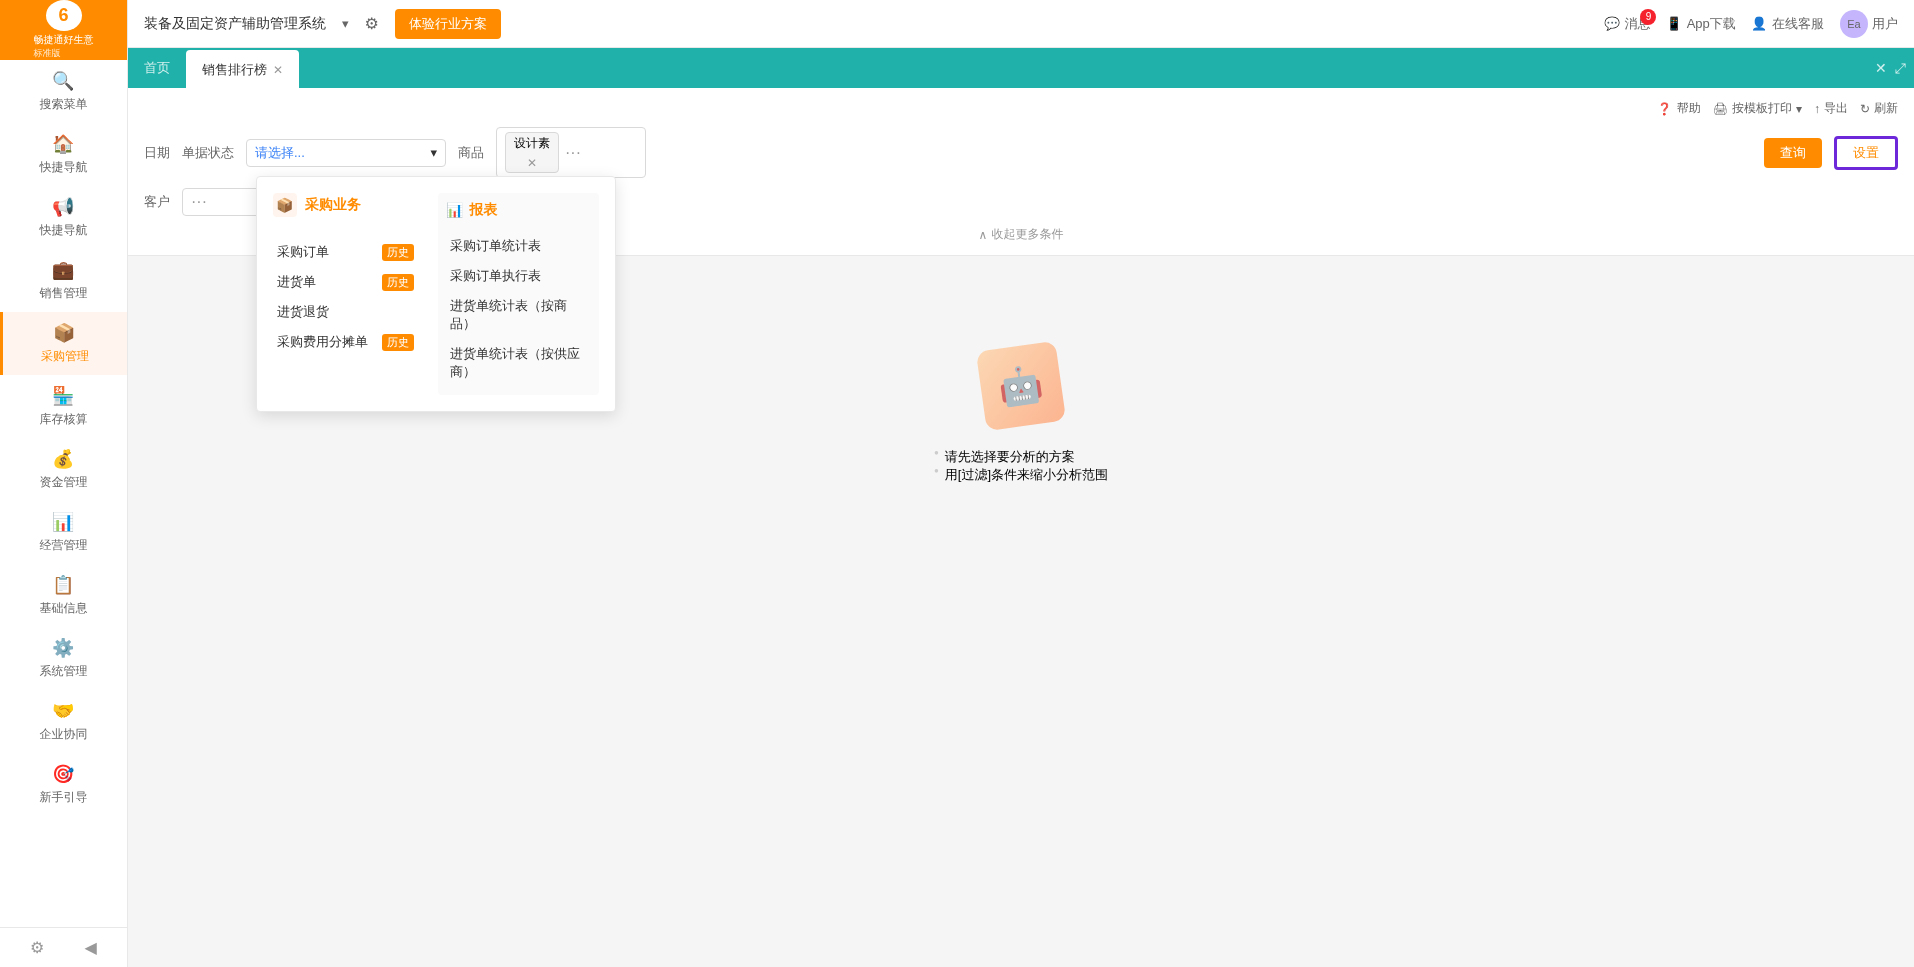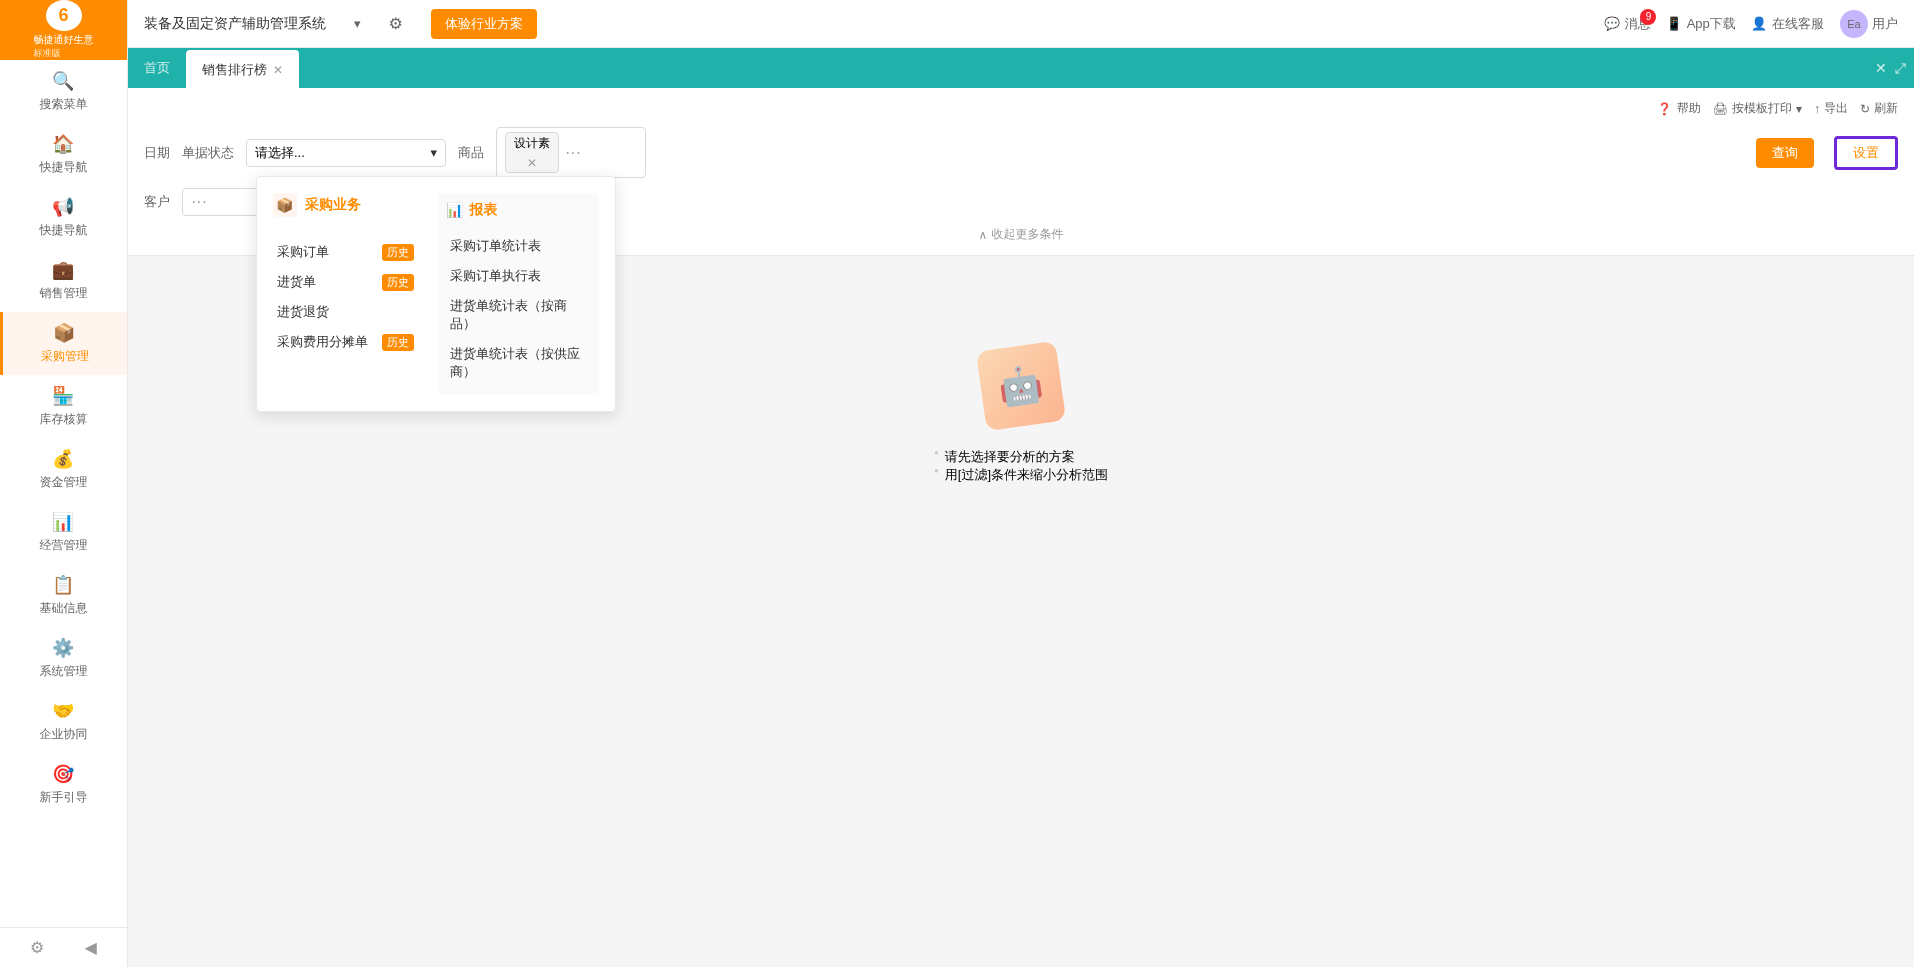--- a/index.html
+++ b/index.html
@@ -18,21 +18,21 @@
     .sidebar-item { display: flex; flex-direction: column; align-items: center; padding: 10px 0; cursor: pointer; color: #666; font-size: 12px; gap: 4px; }
     .sidebar-item.active { background: #fff5ee; color: #ff8c00; border-left: 3px solid #ff8c00; }
     .sidebar-item-icon { font-size: 18px; }
     .sidebar-footer { display: flex; justify-content: space-around; padding: 10px; border-top: 1px solid #e8e8e8; }
     .sidebar-footer-btn { font-size: 16px; color: #999; cursor: pointer; }
 
     
     .main { flex: 1; display: flex; flex-direction: column; overflow: hidden; }
 
     
-    .topbar { height: 48px; background: #fff; display: flex; align-items: center; padding: 0 16px; border-bottom: 1px solid #e8e8e8; gap: 28px; }
+    .topbar { height: 48px; background: #fff; display: flex; align-items: center; padding: 0 16px; border-bottom: 1px solid #e8e8e8; gap: 16px; }
     .topbar-title { font-size: 14px; color: #333; }
     .topbar-dropdown { display: flex; align-items: center; gap: 4px; color: #666; cursor: pointer; }
     .topbar-settings-btn { color: #666; cursor: pointer; font-size: 16px; }
     .topbar-industry-btn { background: #ff8c00; color: #fff; border: none; padding: 6px 14px; border-radius: 4px; cursor: pointer; font-size: 13px; }
     .topbar-right { margin-left: auto; display: flex; align-items: center; gap: 16px; }
     .topbar-right-item { display: flex; align-items: center; gap: 4px; color: #666; font-size: 13px; cursor: pointer; position: relative; }
     .badge { background: #f5222d; color: #fff; border-radius: 50%; width: 16px; height: 16px; font-size: 10px; display: flex; align-items: center; justify-content: center; position: absolute; top: -6px; right: -6px; }
     .user-avatar { width: 28px; height: 28px; background: #c4b5fd; border-radius: 50%; display: flex; align-items: center; justify-content: center; font-size: 11px; color: #666; }
 
     
@@ -48,21 +48,21 @@
 
     
     .filter-bar { background: #fff; padding: 12px 16px; border-bottom: 1px solid #e8e8e8; }
     .filter-row { display: flex; align-items: center; gap: 12px; margin-bottom: 10px; }
     .filter-label { color: #666; white-space: nowrap; font-size: 13px; }
     .filter-input { border: 1px solid #d9d9d9; border-radius: 4px; padding: 4px 8px; font-size: 13px; color: #333; background: #fff; min-width: 180px; }
     .filter-tag { background: #f5f5f5; border: 1px solid #d9d9d9; border-radius: 4px; padding: 2px 8px; font-size: 12px; display: flex; align-items: center; gap: 4px; flex-direction: column; }
     .filter-tag-close { cursor: pointer; color: #999; }
     .filter-select { border: 1px solid #d9d9d9; border-radius: 4px; padding: 4px 8px; font-size: 13px; color: #333; background: #fff; display: flex; align-items: center; justify-content: space-between; min-width: 120px; cursor: pointer; }
     .filter-dots { color: #999; cursor: pointer; font-size: 16px; }
-    .filter-actions { display: flex; align-items: center; gap: 20px; margin-left: auto; }
+    .filter-actions { display: flex; align-items: center; gap: 12px; margin-left: auto; }
     .btn-query { background: #ff8c00; color: #fff; border: none; padding: 6px 16px; border-radius: 4px; cursor: pointer; font-size: 13px; }
     .btn-settings { background: #fff; color: #ff8c00; border: 3px solid #6d28d9; padding: 5px 16px; border-radius: 4px; cursor: pointer; font-size: 13px; }
     .toolbar-row { display: flex; align-items: center; gap: 8px; }
     .toolbar-btn { display: flex; align-items: center; gap: 4px; color: #666; font-size: 12px; cursor: pointer; }
     .collapse-btn { display: flex; align-items: center; gap: 4px; color: #999; font-size: 12px; cursor: pointer; margin: 0 auto; }
 
     
     .empty-state { display: flex; flex-direction: column; align-items: center; justify-content: center; padding: 80px; gap: 12px; }
     .empty-text-item { display: flex; align-items: flex-start; gap: 6px; }
     .empty-text-item::before { content: "●"; color: #ccc; font-size: 8px; }
@@ -220,21 +220,21 @@
               <span>刷新</span>
             </span>
           </div>
         </div>
 
         <div class="filter-row">
           <span class="filter-label">日期</span>
 
           <span class="filter-label">单据状态</span>
           <div class="filter-select" style="min-width:200px;">
-            <span style="color:#000000;">请选择...</span>
+            <span style="color:#3b82f6;">请选择...</span>
             <span>▾</span>
           </div>
 
           <span class="filter-label">商品</span>
           <div style="display:flex; align-items:center; gap:6px; border:1px solid #d9d9d9; border-radius:4px; padding: 4px 8px; min-width:150px;">
             <div class="filter-tag">
               <span>设计素</span>
               <span class="filter-tag-close">✕</span>
             </div>
             <span class="filter-dots">···</span>

